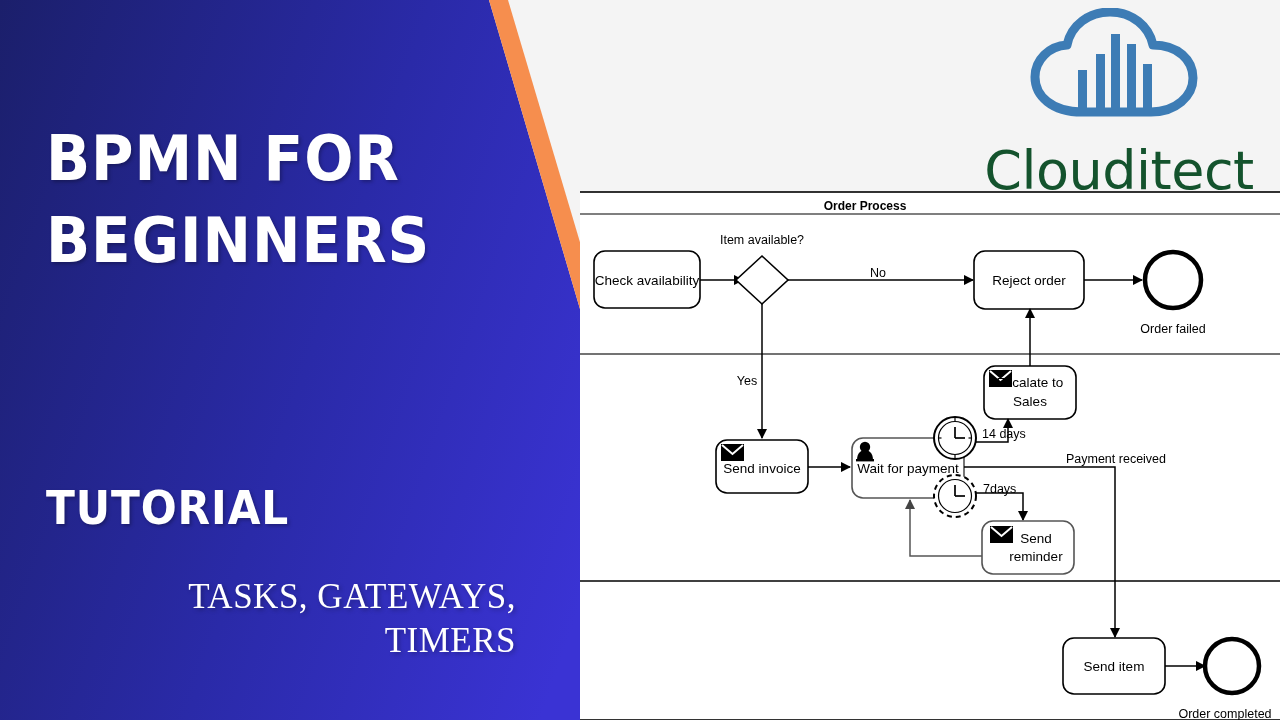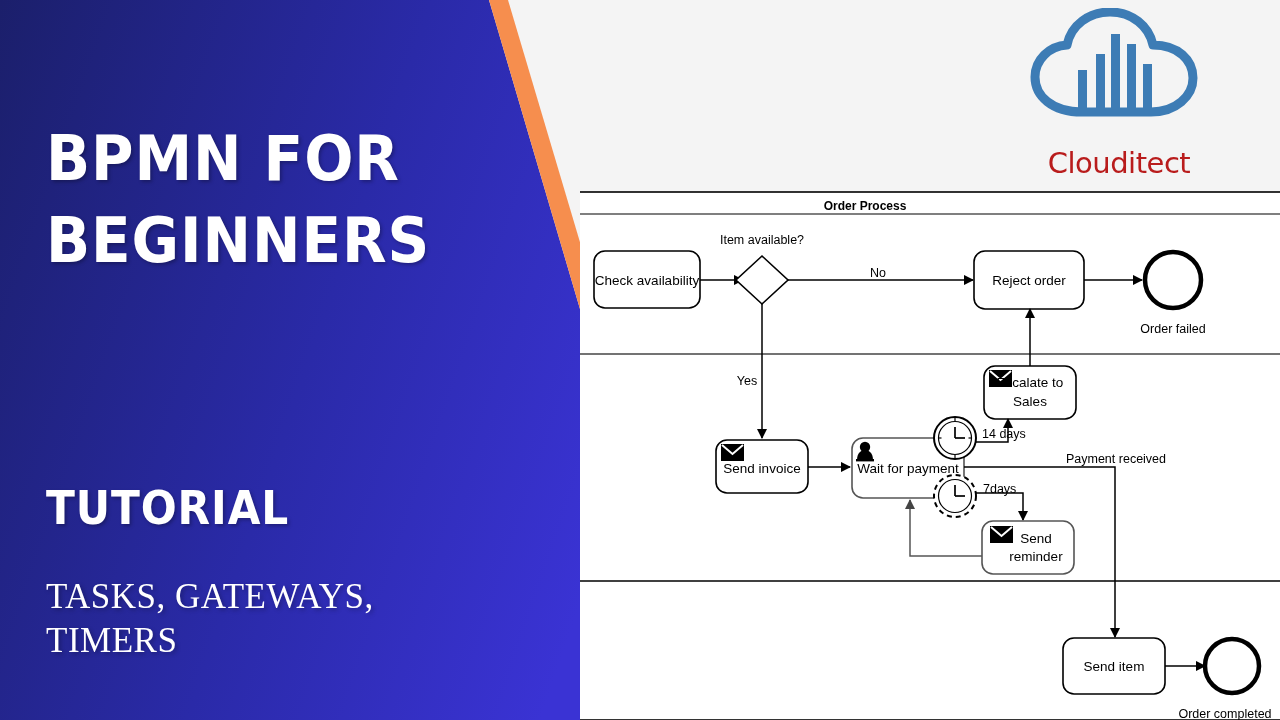--- a/index.html
+++ b/index.html
@@ -58,41 +58,42 @@
   }
   .title-desc {
     top: 575px;
     font-family: "Liberation Serif", serif;
     font-weight: 400;
     font-size: 35px;
     line-height: 44px;
     letter-spacing: 0.5px;
     width: 470px;
     white-space: pre-line;
+    text-align: right;
   }
 
   
   #logo {
     position: absolute;
     left: 988px;
     top: 8px;
     width: 262px;
     z-index: 6;
     display: flex;
     flex-direction: column;
     align-items: center;
   }
   #logo .wordmark {
     font-family: "DejaVu Sans", sans-serif;
-    font-size: 29px;
+    font-size: 54px;
     font-weight: 400;
-    color: #b91c1c;
+    color: #14532d;
     letter-spacing: -0.5px;
     line-height: 50px;
-    margin-top: 12px;
+    margin-top: 20px;
   }
 
   
   #diagram-area {
     position: absolute;
     left: 580px;
     top: 188px;
     width: 713px;
     height: 532px;
     z-index: 2;

